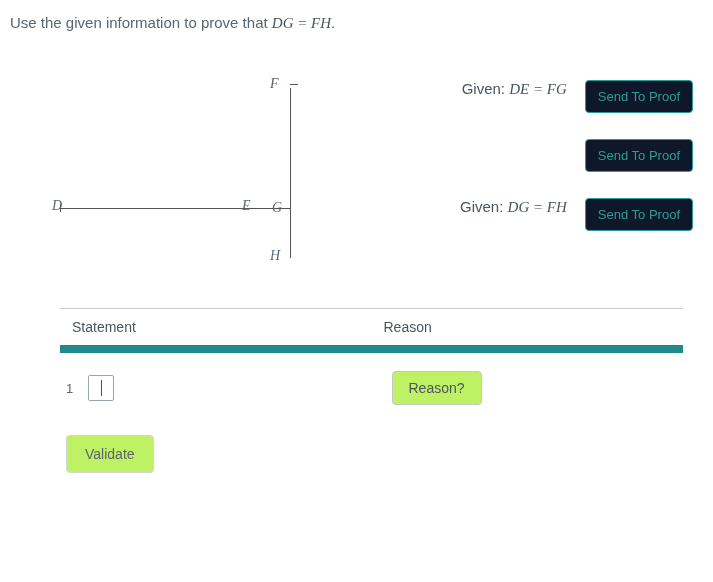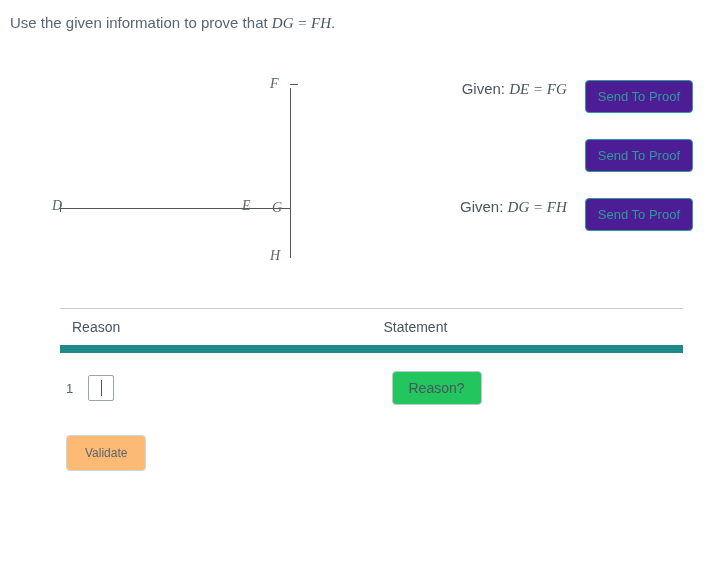--- a/index.html
+++ b/index.html
@@ -62,21 +62,21 @@
     font-size: 15px;
     color: #4a5560;
     text-align: right;
     min-width: 170px;
   }
   .given-text .lbl { font-weight: 400; }
   .given-text .math { font-style: italic; font-family: "Times New Roman", serif; }
   .send-btn {
     border: 1px solid #2e9b9b;
     color: #2e9b9b;
-    background: #4c1d95;
+    background: #0f172a;
     border-radius: 4px;
     padding: 8px 12px;
     font-size: 13px;
     cursor: pointer;
     white-space: nowrap;
   }
   .proof-area {
     margin: 30px 30px 0 60px;
   }
   .proof-header {
@@ -117,38 +117,38 @@
     position: relative;
     background:#fff;
   }
   .caret {
     width: 1px;
     height: 16px;
     background: #4a5560;
   }
   .reason-btn {
     border: 1px solid #bfc7cf;
-    background: #22c55e;
+    background: #bef264;
     color: #4a5560;
     border-radius: 4px;
     padding: 8px 16px;
     font-size: 14px;
     cursor: pointer;
     margin-left: 20px;
   }
   .validate-row {
     padding: 12px 6px 0 6px;
   }
   .validate-btn {
-    background: #fdba74;
+    background: #bef264;
     border: 1px solid #cfd6dc;
     color: #5a6570;
     border-radius: 4px;
     padding: 10px 18px;
-    font-size: 12px;
+    font-size: 14px;
     cursor: pointer;
   }
 </style>
 </head>
 <body>
 
 <div class="prompt">
   <span>Use the given information to prove that </span><span class="math">DG = FH</span><span>.</span>
 </div>
 
@@ -183,22 +183,22 @@
       <div class="given-text">
         <span class="lbl">Given: </span><span class="math">DG = FH</span>
       </div>
       <button class="send-btn">Send To Proof</button>
     </div>
   </div>
 </div>
 
 <div class="proof-area">
   <div class="proof-header">
+    <div>Statement</div>
     <div>Reason</div>
-    <div>Statement</div>
   </div>
   <div class="hdr-bar"></div>
 
   <div class="proof-row">
     <div class="stmt-col">
       <span class="row-num">1</span>
       <span class="stmt-input">
         <span class="caret"></span>
       </span>
     </div>

